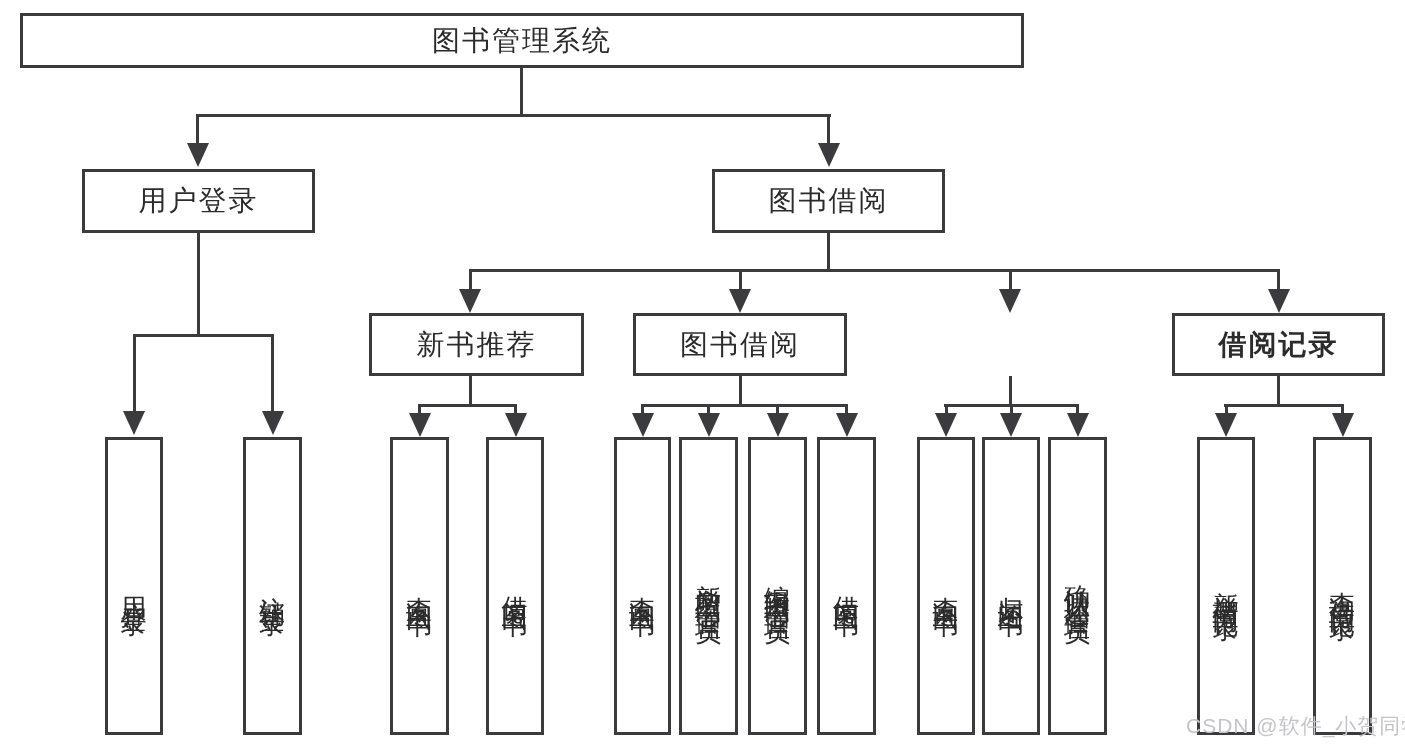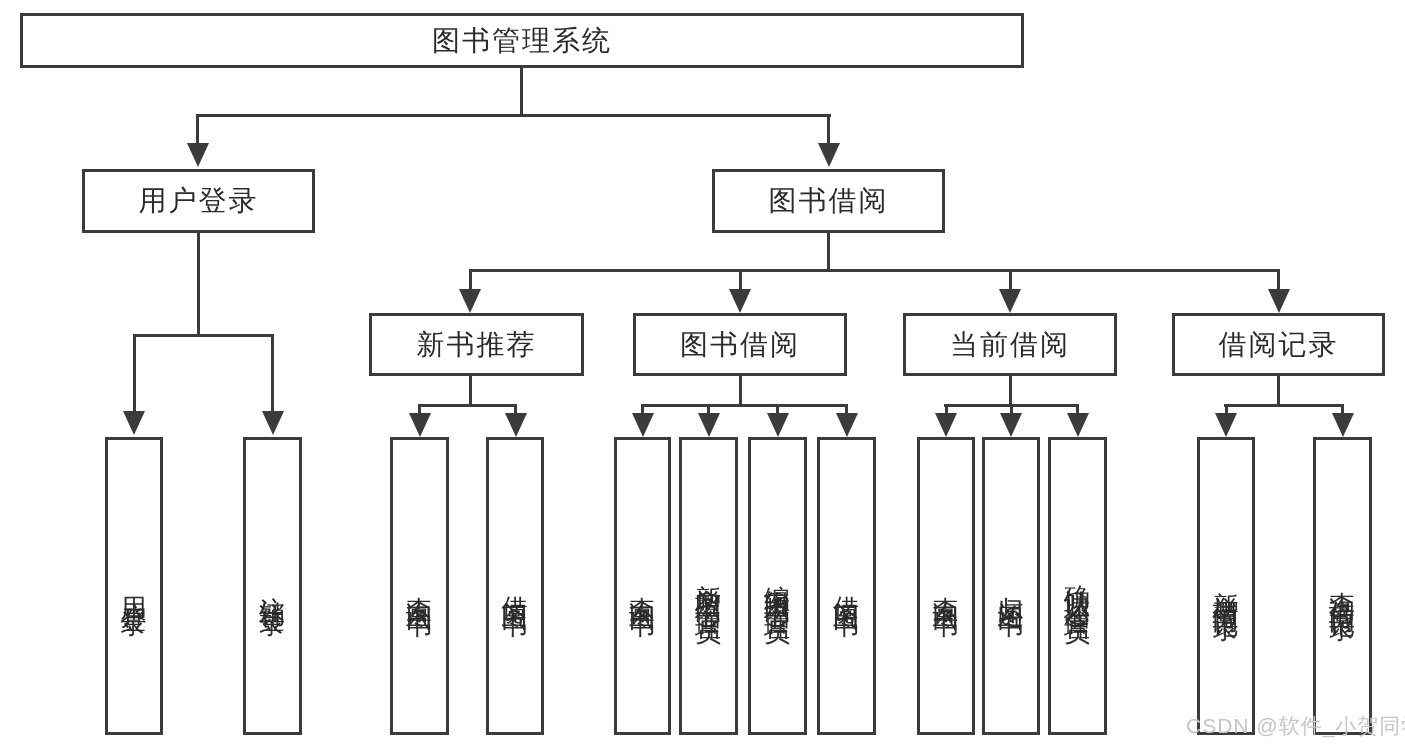--- a/index.html
+++ b/index.html
@@ -67,24 +67,21 @@
   <div class="ah" style="left:999px;top:289px;"></div>
   <div class="ln" style="left:1277px;top:269px;width:3px;height:20px;"></div>
   <div class="ah" style="left:1268px;top:289px;"></div>
 
   <div class="box" style="left:369px;top:313px;width:215px;height:63px;">
     <span class="hl">新书推荐</span>
   </div>
   <div class="box" style="left:633px;top:313px;width:214px;height:63px;">
     <span class="hl">图书借阅</span>
   </div>
-  <div class="box" style="left:903px;top:313px;width:214px;height:63px;">
-    <span class="hl">当前借阅</span>
-  </div>
-  <div class="box" style="left:1172px;top:313px;width:213px;height:63px;">
+  <div class="box" style="left:1172px;top:313px;width:213px;height:63px;font-weight:bold;">
     <span class="hl">借阅记录</span>
   </div>
 
   <div class="ln" style="left:469px;top:376px;width:3px;height:31px;"></div>
   <div class="ln" style="left:418px;top:404px;width:99px;height:3px;"></div>
   <div class="ln" style="left:418px;top:404px;width:3px;height:9px;"></div>
   <div class="ah" style="left:409px;top:413px;"></div>
   <div class="ln" style="left:514px;top:404px;width:3px;height:9px;"></div>
   <div class="ah" style="left:505px;top:413px;"></div>
 

